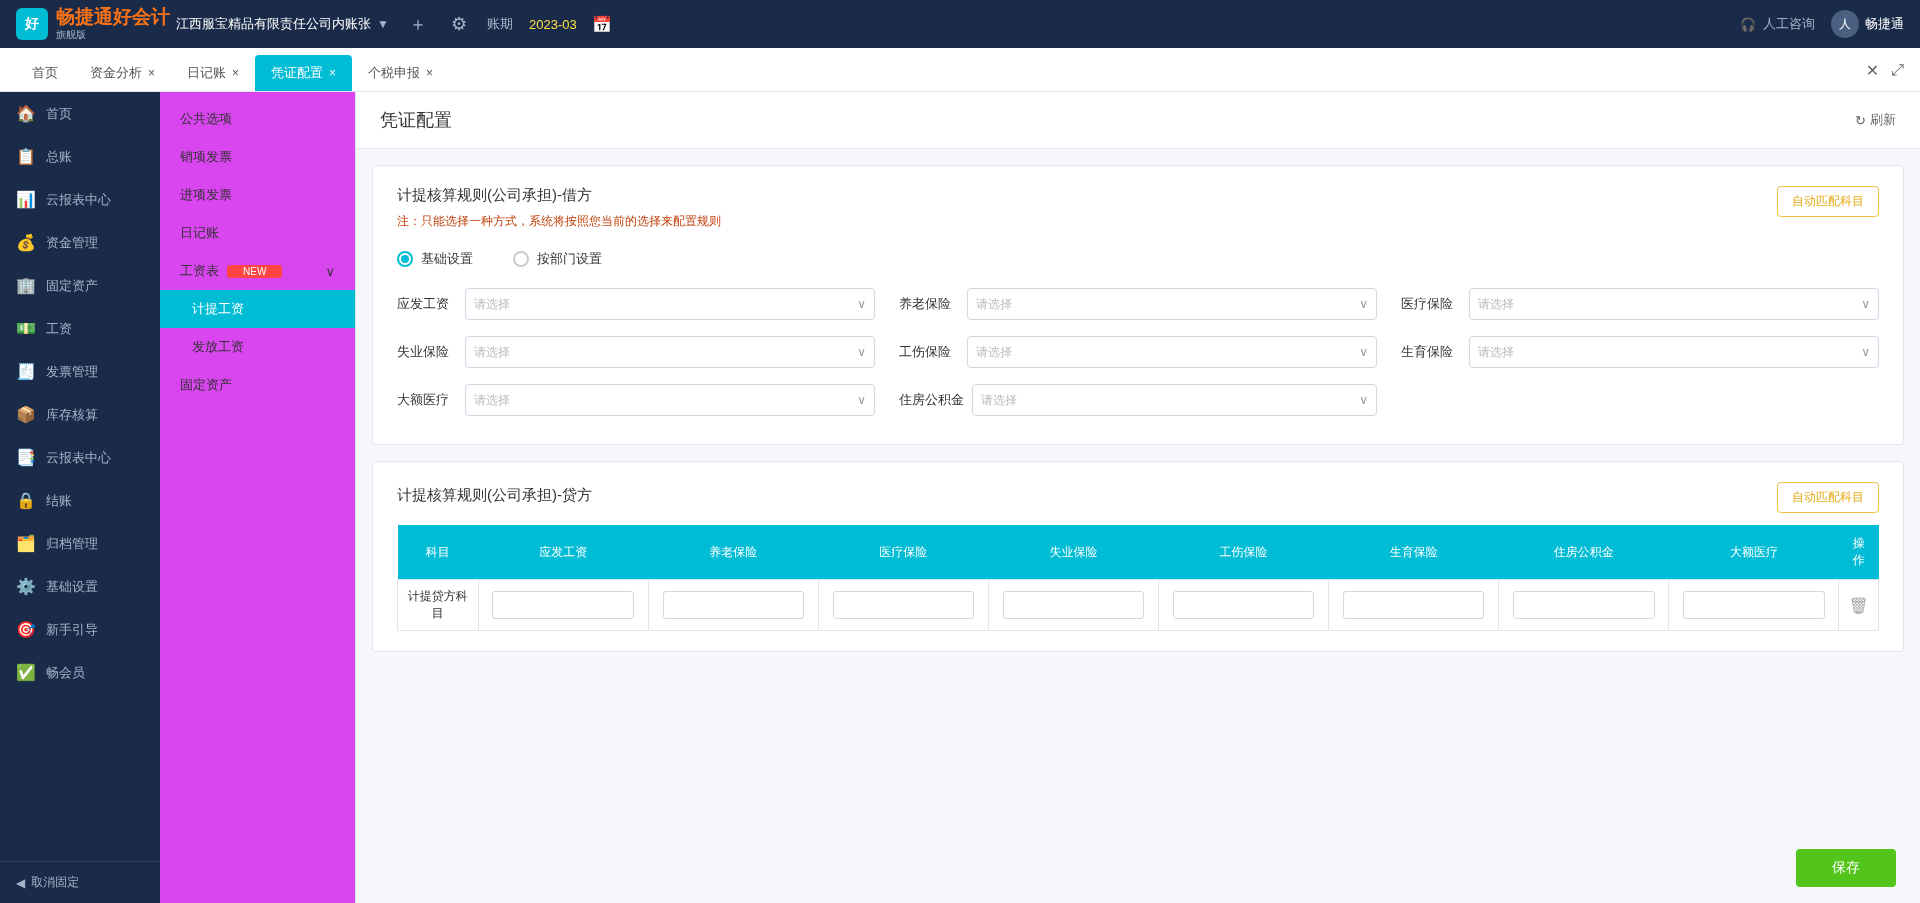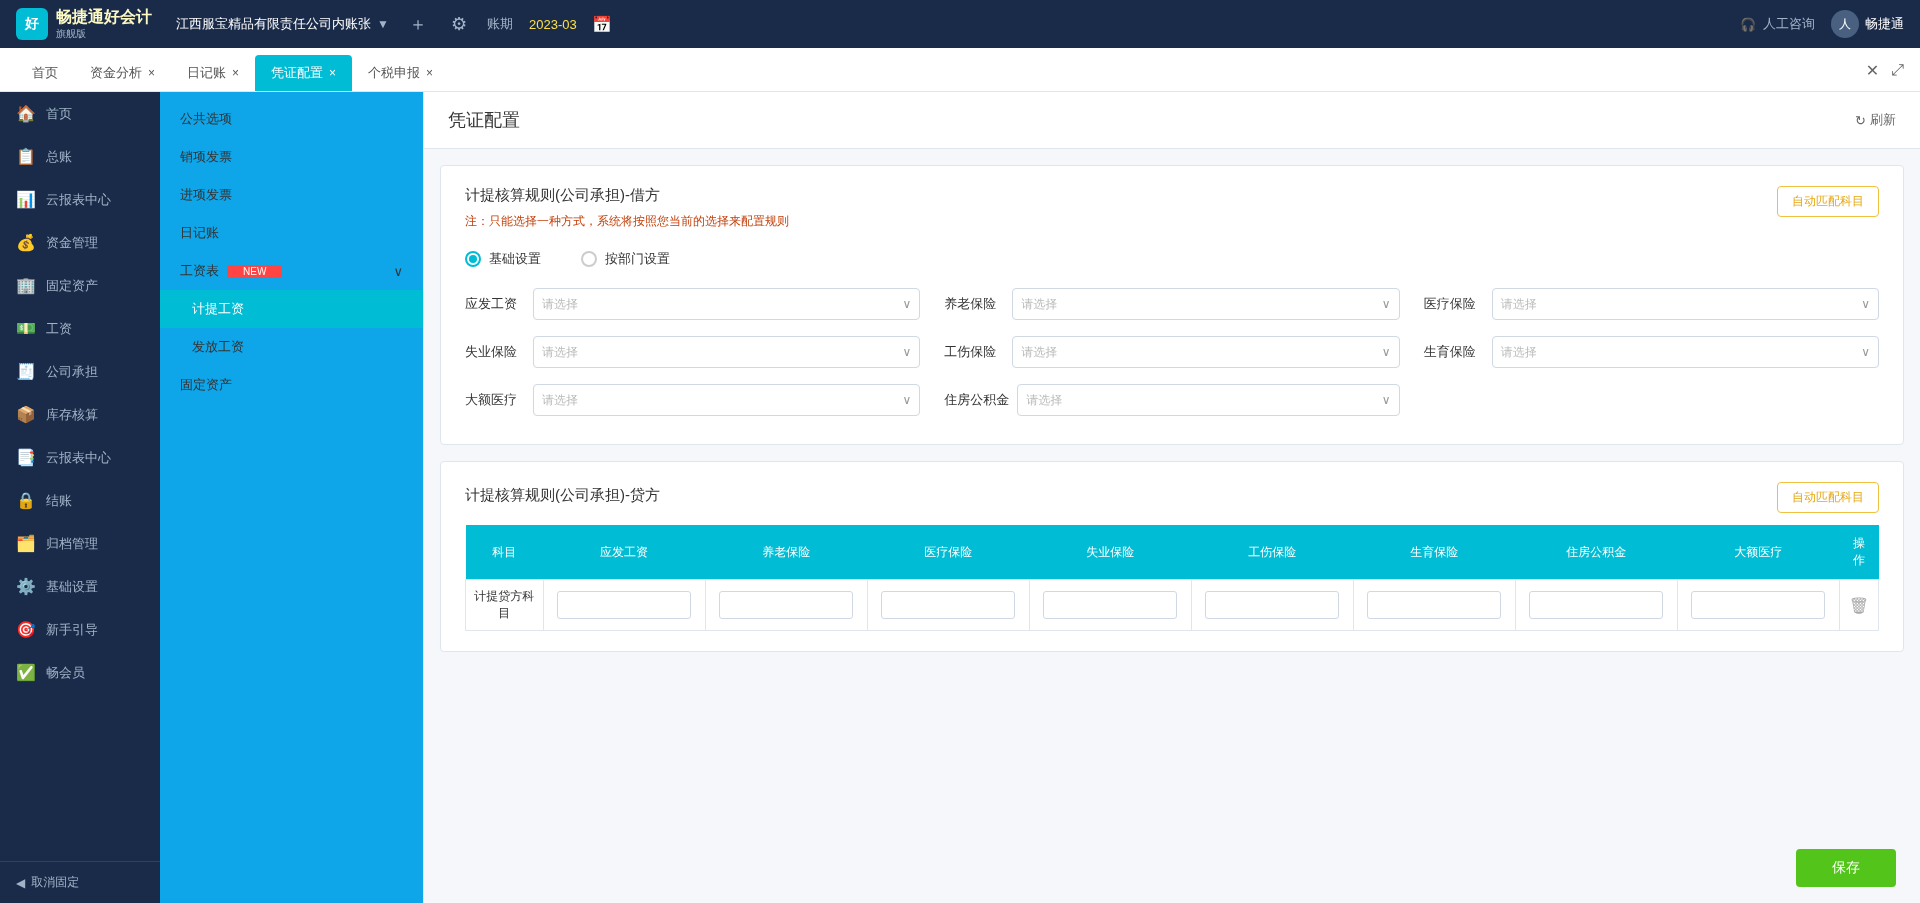--- a/index.html
+++ b/index.html
@@ -20,21 +20,21 @@
       gap: 8px;
       width: 160px;
     }
     .logo-icon {
       width: 32px; height: 32px;
       background: #00bcd4;
       border-radius: 6px;
       display: flex; align-items: center; justify-content: center;
       color: white; font-size: 14px; font-weight: bold;
     }
-    .logo-text { color: #fef9c3; font-size: 16px; font-weight: bold; line-height: 1.2; }
+    .logo-text { color: #f97316; font-size: 19px; font-weight: bold; line-height: 1.2; }
     .logo-sub { color: #a0b4c8; font-size: 10px; }
     .header-center {
       flex: 1;
       display: flex;
       align-items: center;
       gap: 16px;
     }
     .company-selector {
       display: flex; align-items: center; gap: 6px;
       color: white; font-size: 13px; cursor: pointer;
@@ -137,22 +137,22 @@
 
     
     .content-area {
       flex: 1;
       display: flex;
       overflow: hidden;
     }
 
     
     .left-nav {
-      width: 264px;
-      background: #0ea5e9;
+      width: 196px;
+      background: #d946ef;
       border-right: 1px solid #e0e6ed;
       flex-shrink: 0;
       padding: 8px 0;
       overflow-y: auto;
     }
     .left-nav-item {
       display: flex; align-items: center; justify-content: space-between;
       padding: 10px 20px;
       font-size: 13px;
       color: #333;
@@ -403,21 +403,21 @@
     <div class="sidebar-item">
       <span class="sidebar-icon">🏢</span>
       <span>固定资产</span>
     </div>
     <div class="sidebar-item">
       <span class="sidebar-icon">💵</span>
       <span>工资</span>
     </div>
     <div class="sidebar-item">
       <span class="sidebar-icon">🧾</span>
-      <span>公司承担</span>
+      <span>发票管理</span>
     </div>
     <div class="sidebar-item">
       <span class="sidebar-icon">📦</span>
       <span>库存核算</span>
     </div>
     <div class="sidebar-item">
       <span class="sidebar-icon">📑</span>
       <span>云报表中心</span>
     </div>
     <div class="sidebar-item">

